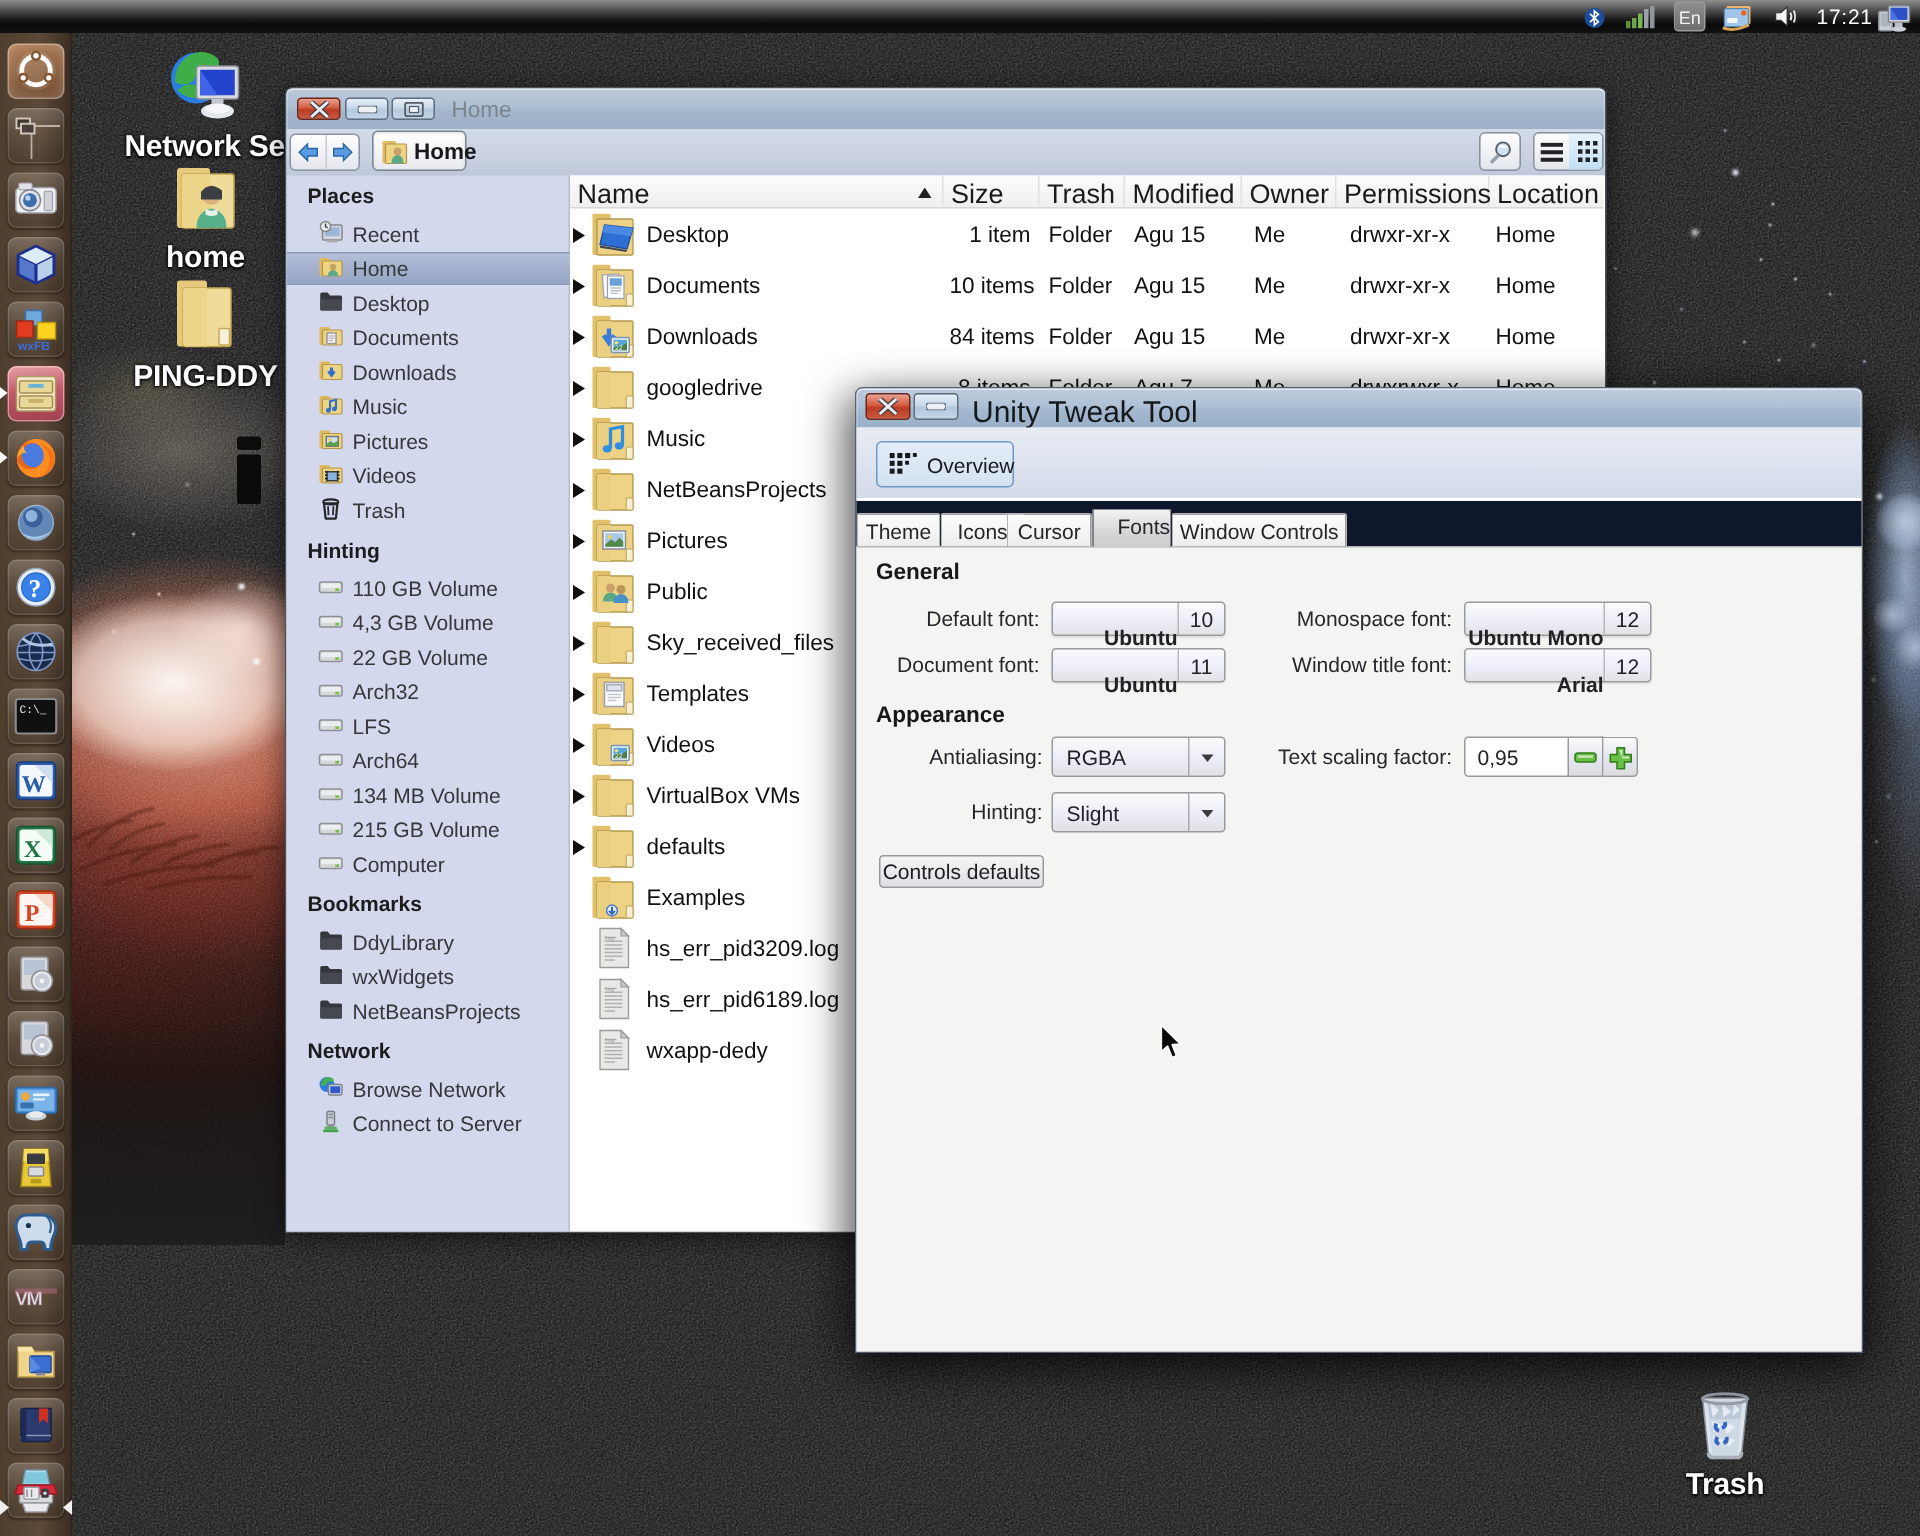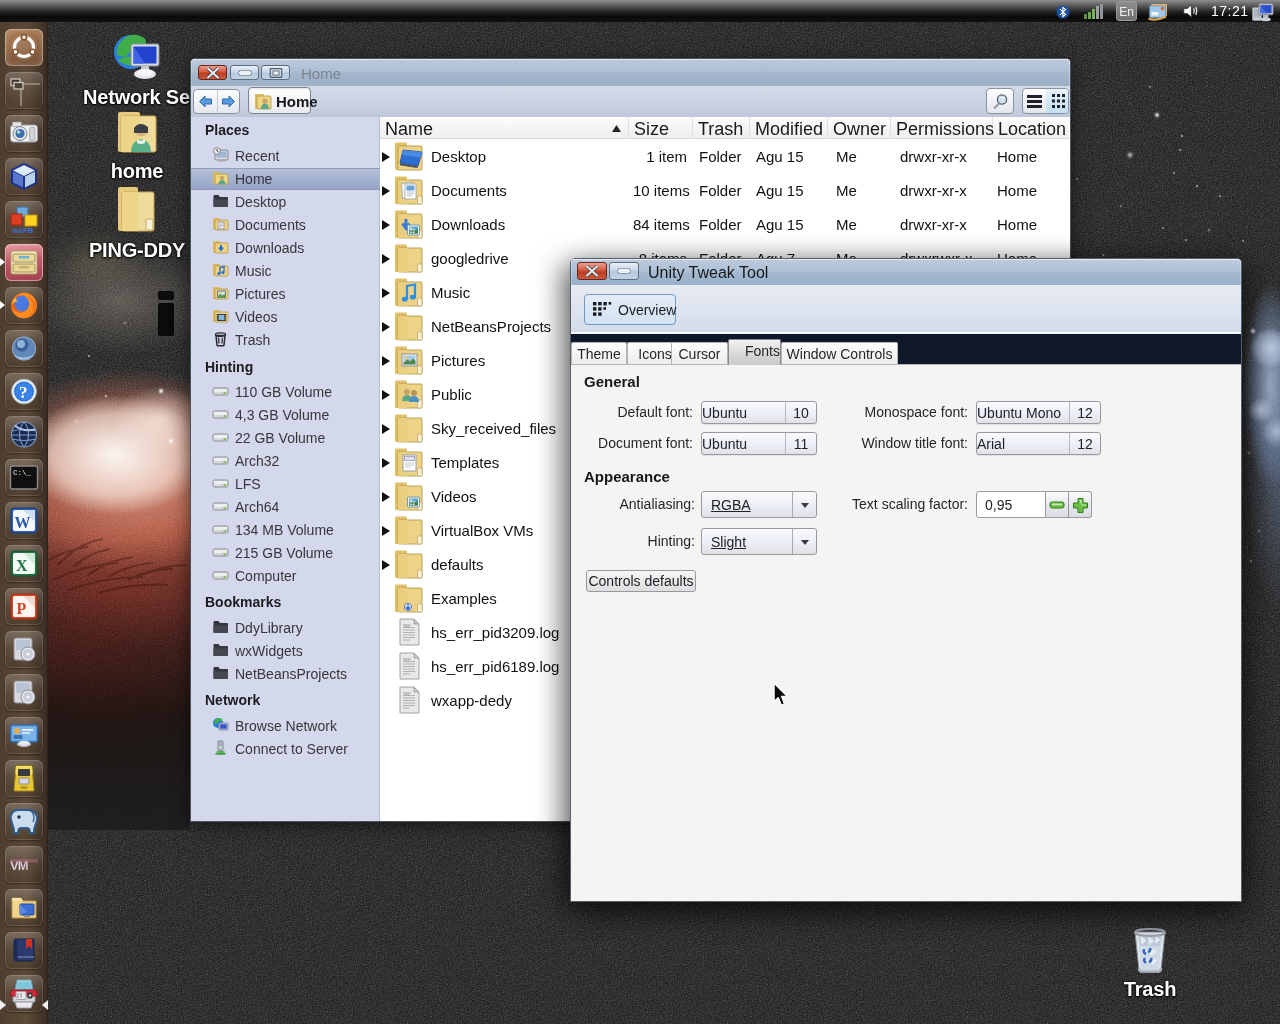--- a/index.html
+++ b/index.html
@@ -85,34 +85,34 @@
 .frow { position:absolute; left:0; width:689px; height:34px; }
 .frow .nm { position:absolute; left:51px; top:9px; font-size:15px; color:#111; white-space:nowrap; }
 .frow .exp { position:absolute; left:2px; top:13px; width:0; height:0; border-left:8px solid #111; border-top:5px solid transparent; border-bottom:5px solid transparent; }
 .frow .cell { position:absolute; top:9px; font-size:15px; color:#111; white-space:nowrap; }
 .ficon { position:absolute; left:13px; top:2px; width:32px; height:30px; }
 
 
 #utt { left:570px; top:258px; width:672px; height:644px; background:#f4f4f3; border:1px solid #55606e;
   box-shadow: -8px 6px 28px rgba(0,0,0,0.5), 8px 10px 30px rgba(0,0,0,0.45); }
 #utt .titlebar { height:26px; }
-#utt .wtitle { position:absolute; left:77px; top:5px; font-size:16px; color:#16181a; }
+#utt .wtitle { position:absolute; left:77px; top:5px; font-size:20px; color:#16181a; }
 #utt #utoolbar { position:absolute; left:0; top:26px; width:670px; height:48px;
   background:linear-gradient(#e7ebf3, #dde3ef 55%, #d3dbe9); border-bottom:1px solid #fff; }
 #utt #tabstrip { position:absolute; left:0; top:75px; width:670px; height:30px; background:#0f172a; }
 .tab { position:absolute; top:8px; height:22px; background:linear-gradient(#fdfdfd,#ededec); border:1px solid #b4b4b6; border-bottom:none; border-radius:2px 2px 0 0; font-size:14px; color:#26262a; text-align:center; padding-top:3px; }
 .tab.active { top:5px; height:26px; background:linear-gradient(#f2f2f2,#d2d2d3 70%,#cbcbcc); border-color:#8a8a8e; font-size:14px; z-index:3;padding-left:16px; }
 #utt .content { position:absolute; left:0; top:105px; width:670px; height:537px; background:#f4f4f3; border-top:1px solid #b4b4b6; }
 .h1 { position:absolute; font-size:15px; font-weight:bold; color:#17181a; }
 .lbl { position:absolute; font-size:14px; color:#26272a; text-align:right; }
 .fbtn { position:absolute; height:23px; background:linear-gradient(#fbfbfb,#eceefa 55%,#e2e2e4); border:1px solid #989a9e; border-radius:3px; box-shadow:0 1px 1px rgba(0,0,0,0.08); font-size:14px; color:#212226; }
 .fbtn .seg { position:absolute; right:0; top:0; bottom:0; width:31px; border-left:1px solid #b6b8bc; text-align:center; padding-top:3px; }
-.fbtn .mainseg { position:absolute; left:0; right:31px; top:0; text-align:left; padding-top:3px; }
+.fbtn .mainseg { position:absolute; left:0; right:31px; top:12px; text-align:right; padding-top:3px;font-weight:bold; }
 .combo { position:absolute; height:27px; background:linear-gradient(#fbfbfb,#ebedf8 55%,#e1e1e3); border:1px solid #989a9e; border-radius:3px; font-size:14px; color:#212226; }
-.combo .txt { position:absolute; left:9px; top:5px;text-decoration:underline; }
+.combo .txt { position:absolute; left:9px; top:5px; }
 .combo .arr { position:absolute; right:0px; top:0; bottom:0; width:24px; border-left:1px solid #a8aaae; }
 .combo .arr:after { content:""; position:absolute; left:8px; top:11px; border-left:4.5px solid transparent; border-right:4.5px solid transparent; border-top:5.5px solid #3a3b40; }
 .pushbtn { position:absolute; background:linear-gradient(#f6f6f6,#e9e9ec 55%,#dedee1); border:1px solid #96989c; border-radius:3px; font-size:14px; color:#1c1d20; text-align:center; }
 
 
 .dicon { position:absolute; text-align:center; }
 .dicon .lab { color:#fff; font-size:20px; letter-spacing:-0.2px; text-shadow:0 1px 2px #000, 0 0 3px #000; white-space:nowrap;font-weight:bold; }
 
 .cursor { position:absolute; z-index:99; }
 </style>

